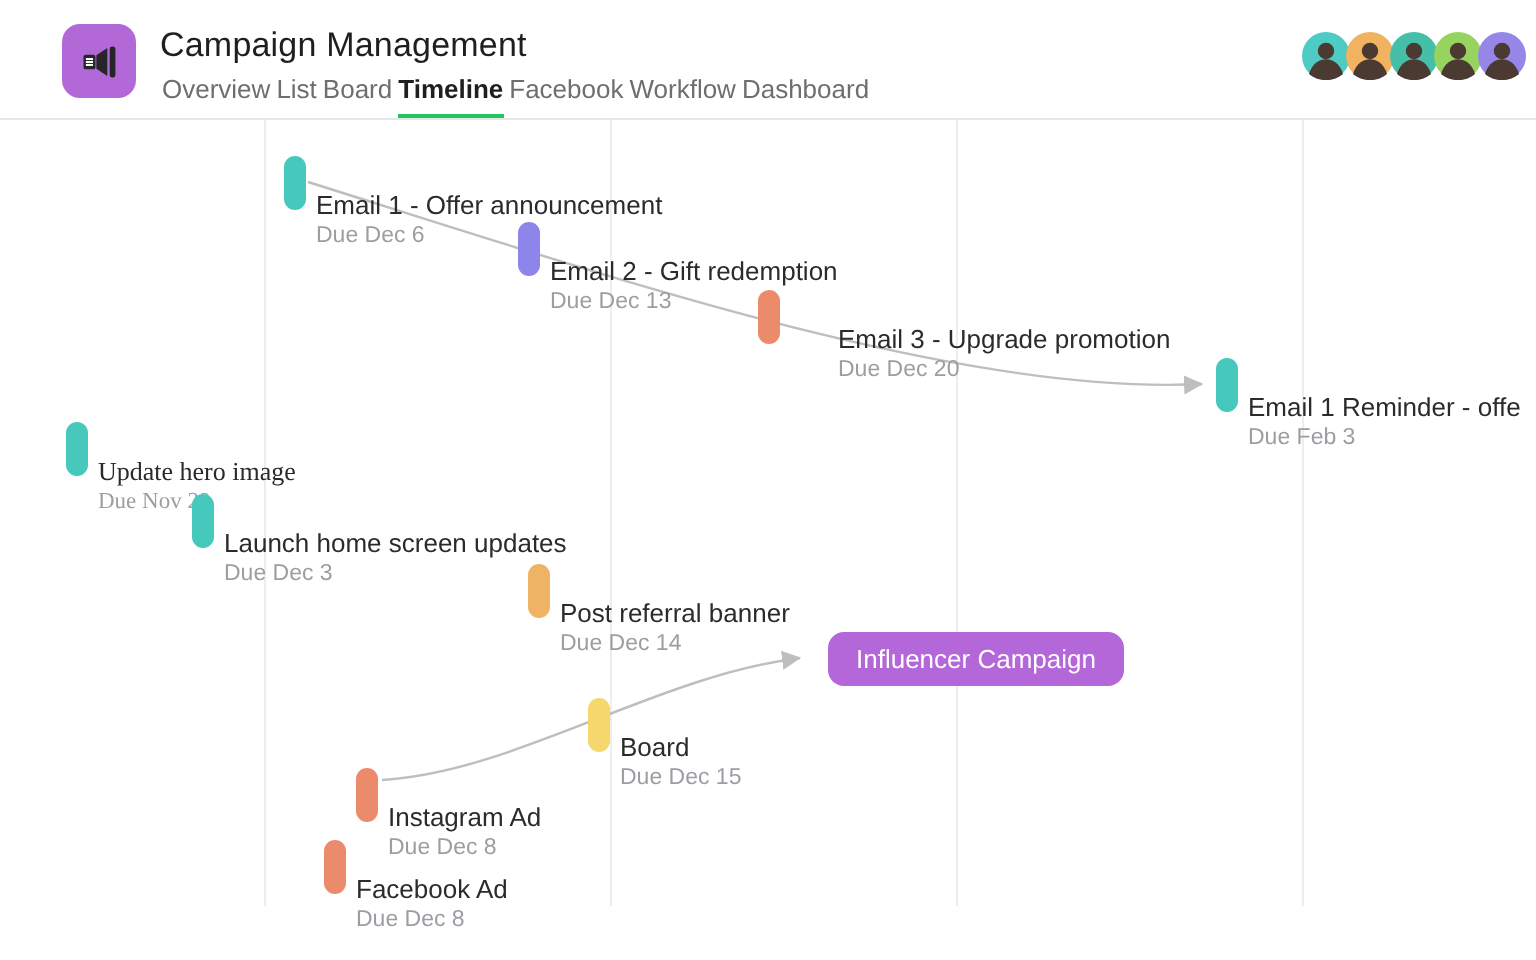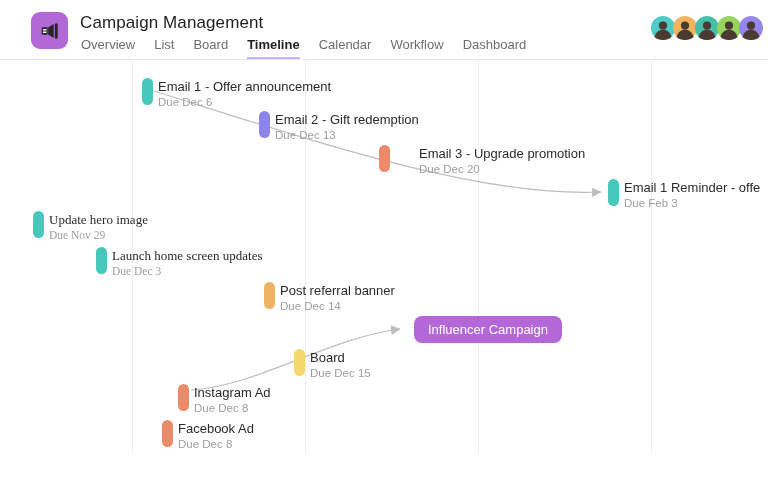--- a/index.html
+++ b/index.html
@@ -9,37 +9,37 @@
   }
   
   .app-icon{
     position:absolute;left:31px;top:12px;width:37px;height:37px;border-radius:9px;
     display:flex;align-items:center;justify-content:center;cursor:pointer;
   }
   .page-title{
     position:absolute;left:80px;top:13px;font-size:17px;font-weight:400;
     color:#1e1f21;letter-spacing:.1px;white-space:nowrap;
   }
-  .tabs{position:absolute;left:81px;top:37px;height:23px;display:flex;gap:19px;}
+  .tabs{position:absolute;left:81px;top:37px;height:23px;display:flex;gap:3px;}
   .tab{
     font-size:13px;color:#6d6e6f;height:23px;box-sizing:border-box;
     cursor:pointer;white-space:nowrap;
   }
-  .tab.active{color:#1e1f21;font-weight:700;border-bottom:3px solid #c4b5fd;}
+  .tab.active{color:#1e1f21;font-weight:700;border-bottom:3px solid #22c55e;}
   .divider{position:absolute;left:0;top:59px;width:768px;height:1px;background:#e6e7e8;}
   .avatars{position:absolute;right:5px;top:16px;display:flex;}
   .avatar{width:24px;height:24px;border-radius:50%;margin-left:-2px;cursor:pointer;flex:none;}
   .avatar svg{display:block;}
   
   .gridline{position:absolute;top:60px;width:1px;height:393px;background:#ededee;}
   svg.connectors{position:absolute;left:0;top:0;z-index:1;pointer-events:none;}
   .task{position:absolute;display:flex;gap:5px;z-index:2;cursor:pointer;}
   .pill{width:11px;height:27px;border-radius:6px;flex:none;}
   .task-text{padding-top:1px;}
-  .task-title{font-size:13px;color:#2a2b2d;line-height:16px;white-space:nowrap;}
+  .task-title{font-size:13px;color:#2a2b2d;line-height:16px;white-space:nowrap;margin-top:16px;}
   .task-due{font-size:11.5px;color:#9b9ea2;line-height:15px;white-space:nowrap;}
   .milestone{
     position:absolute;z-index:2;color:#fff;font-size:13px;line-height:15px;
     padding:6px 14px;border-radius:8px;white-space:nowrap;cursor:pointer;
   }
 </style>
 </head>
 <body>
 
 <div class="canvas">
@@ -57,21 +57,21 @@
     </svg>
   </div>
 
   <div class="page-title">Campaign Management</div>
 
   <div class="tabs">
       <span class="tab">Overview</span>
       <span class="tab">List</span>
       <span class="tab">Board</span>
       <span class="tab active">Timeline</span>
-      <span class="tab">Calendar</span>
+      <span class="tab">Facebook</span>
       <span class="tab">Workflow</span>
       <span class="tab">Dashboard</span>
     </div>
   <div class="divider"></div>
 
   <div class="avatars">
       <span class="avatar">
         <svg width="24" height="24" viewBox="0 0 24 24">
           <circle cx="12" cy="12" r="12" fill="#4ecbc4"></circle>
           <circle cx="12" cy="9.5" r="4.1" fill="#4a3a31"></circle>
@@ -152,21 +152,21 @@
           <div class="task-due">Due Feb 3</div>
         </div>
       </div>
       <div class="task" style="left: 33px; top: 211px; font-family: Liberation Serif, serif;">
         <span class="pill" style="background: rgb(70, 200, 188);"></span>
         <div class="task-text">
           <div class="task-title">Update hero image</div>
           <div class="task-due">Due Nov 29</div>
         </div>
       </div>
-      <div class="task" style="left: 96px; top: 247px; font-family: Liberation Serif, serif;">
+      <div class="task" style="left: 96px; top: 247px;">
         <span class="pill" style="background: rgb(70, 200, 188);"></span>
         <div class="task-text">
           <div class="task-title">Launch home screen updates</div>
           <div class="task-due">Due Dec 3</div>
         </div>
       </div>
       <div class="task" style="left: 264px; top: 282px;">
         <span class="pill" style="background: rgb(239, 180, 99);"></span>
         <div class="task-text">
           <div class="task-title">Post referral banner</div>

